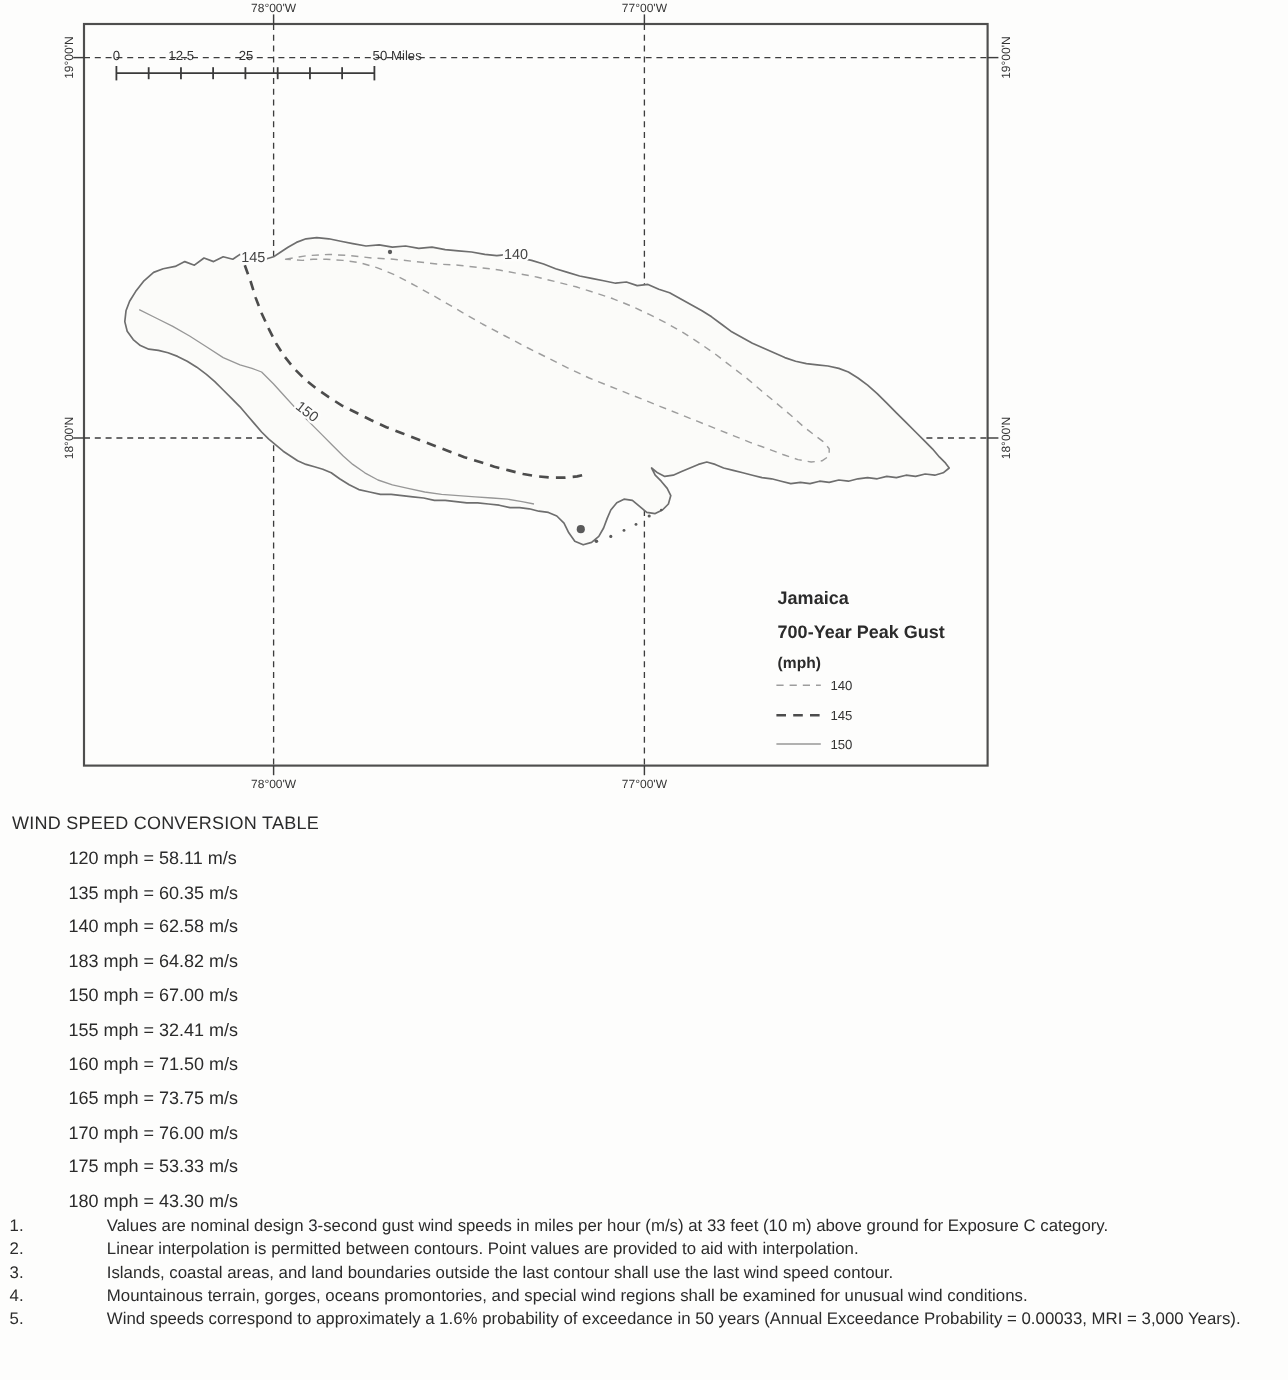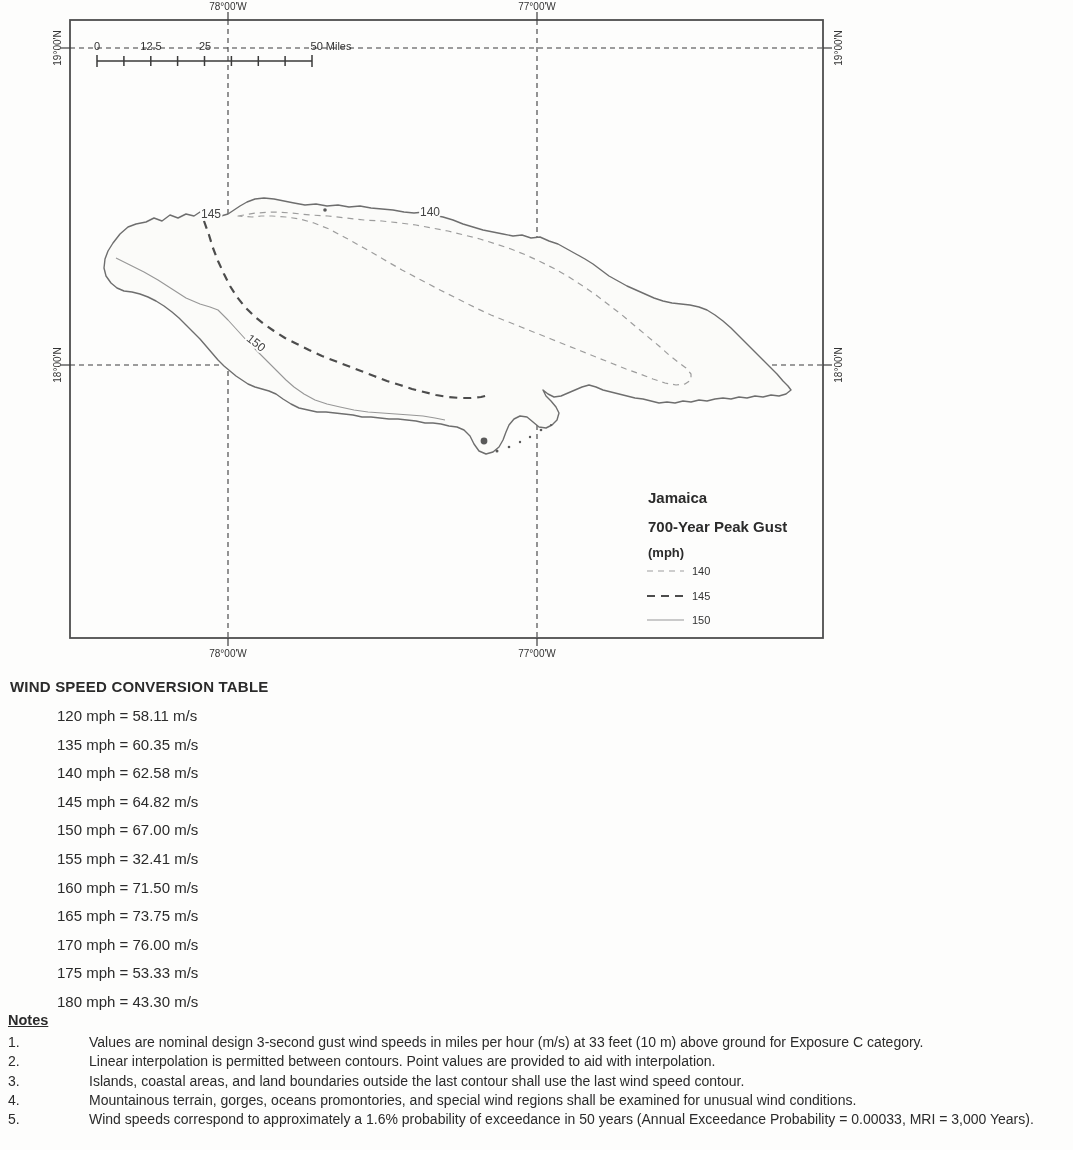--- a/index.html
+++ b/index.html
@@ -8,21 +8,21 @@
        -webkit-font-smoothing:antialiased;}
   .page{position:absolute;inset:0;border-radius:21px;}
   svg text{font-family:"Liberation Sans",sans-serif;fill:#333;}
   .axis-lbl{font-size:10px;}
   .scale-lbl{font-size:11px;}
   .contour-lbl{font-size:12px;paint-order:stroke;stroke:#fdfdfc;stroke-width:4px;fill:#444;}
   .legend-title{font-size:15px;font-weight:bold;fill:#2b2b2b;}
   .legend-units{font-size:13px;font-weight:bold;fill:#2b2b2b;}
   .legend-lbl{font-size:11px;fill:#333;}
   .conv{position:absolute;left:0;top:678px;width:1073px;}
-  .conv-title{position:absolute;left:10px;top:0;font-size:15px;font-weight:bold;letter-spacing:.2px;}
+  .conv-title{position:absolute;left:10px;top:0;font-size:15px;font-weight:normal;letter-spacing:.2px;}
   .conv-rows{position:absolute;left:57px;top:24px;font-size:15px;}
   .conv-rows div{height:28.6px;line-height:28.6px;}
   .notes{position:absolute;left:8px;top:1012px;width:1060px;}
   .notes-title{font-size:14.5px;font-weight:bold;text-decoration:underline;margin-bottom:5px;}
   .note-item{display:flex;line-height:19.3px;font-size:14px;}
   .note-num{width:37px;flex:none;}
   .note-text{flex:1;margin-left:44px;}
 </style>
 </head>
 <body>
@@ -123,34 +123,33 @@
   </svg>
 
   
   <div class="conv">
     <div class="conv-title">WIND SPEED CONVERSION TABLE</div>
     <div class="conv-rows">
 
     <div>120 mph = 58.11 m/s</div>
         <div>135 mph = 60.35 m/s</div>
         <div>140 mph = 62.58 m/s</div>
-        <div>145 mph = 64.82 m/s</div>
+        <div>183 mph = 64.82 m/s</div>
         <div>150 mph = 67.00 m/s</div>
         <div>155 mph = 32.41 m/s</div>
         <div>160 mph = 71.50 m/s</div>
         <div>165 mph = 73.75 m/s</div>
         <div>170 mph = 76.00 m/s</div>
         <div>175 mph = 53.33 m/s</div>
         <div>180 mph = 43.30 m/s</div>
       </div>
   </div>
 
   
   <div class="notes">
-    <div class="notes-title">Notes</div>
     <div>
 
         <div class="note-item">
           <span class="note-num">1.</span>
           <span class="note-text">Values are nominal design 3-second gust wind speeds in miles per hour (m/s) at 33 feet (10 m) above ground for Exposure C category.</span>
         </div>
 
         <div class="note-item">
           <span class="note-num">2.</span>
           <span class="note-text">Linear interpolation is permitted between contours. Point values are provided to aid with interpolation.</span>

